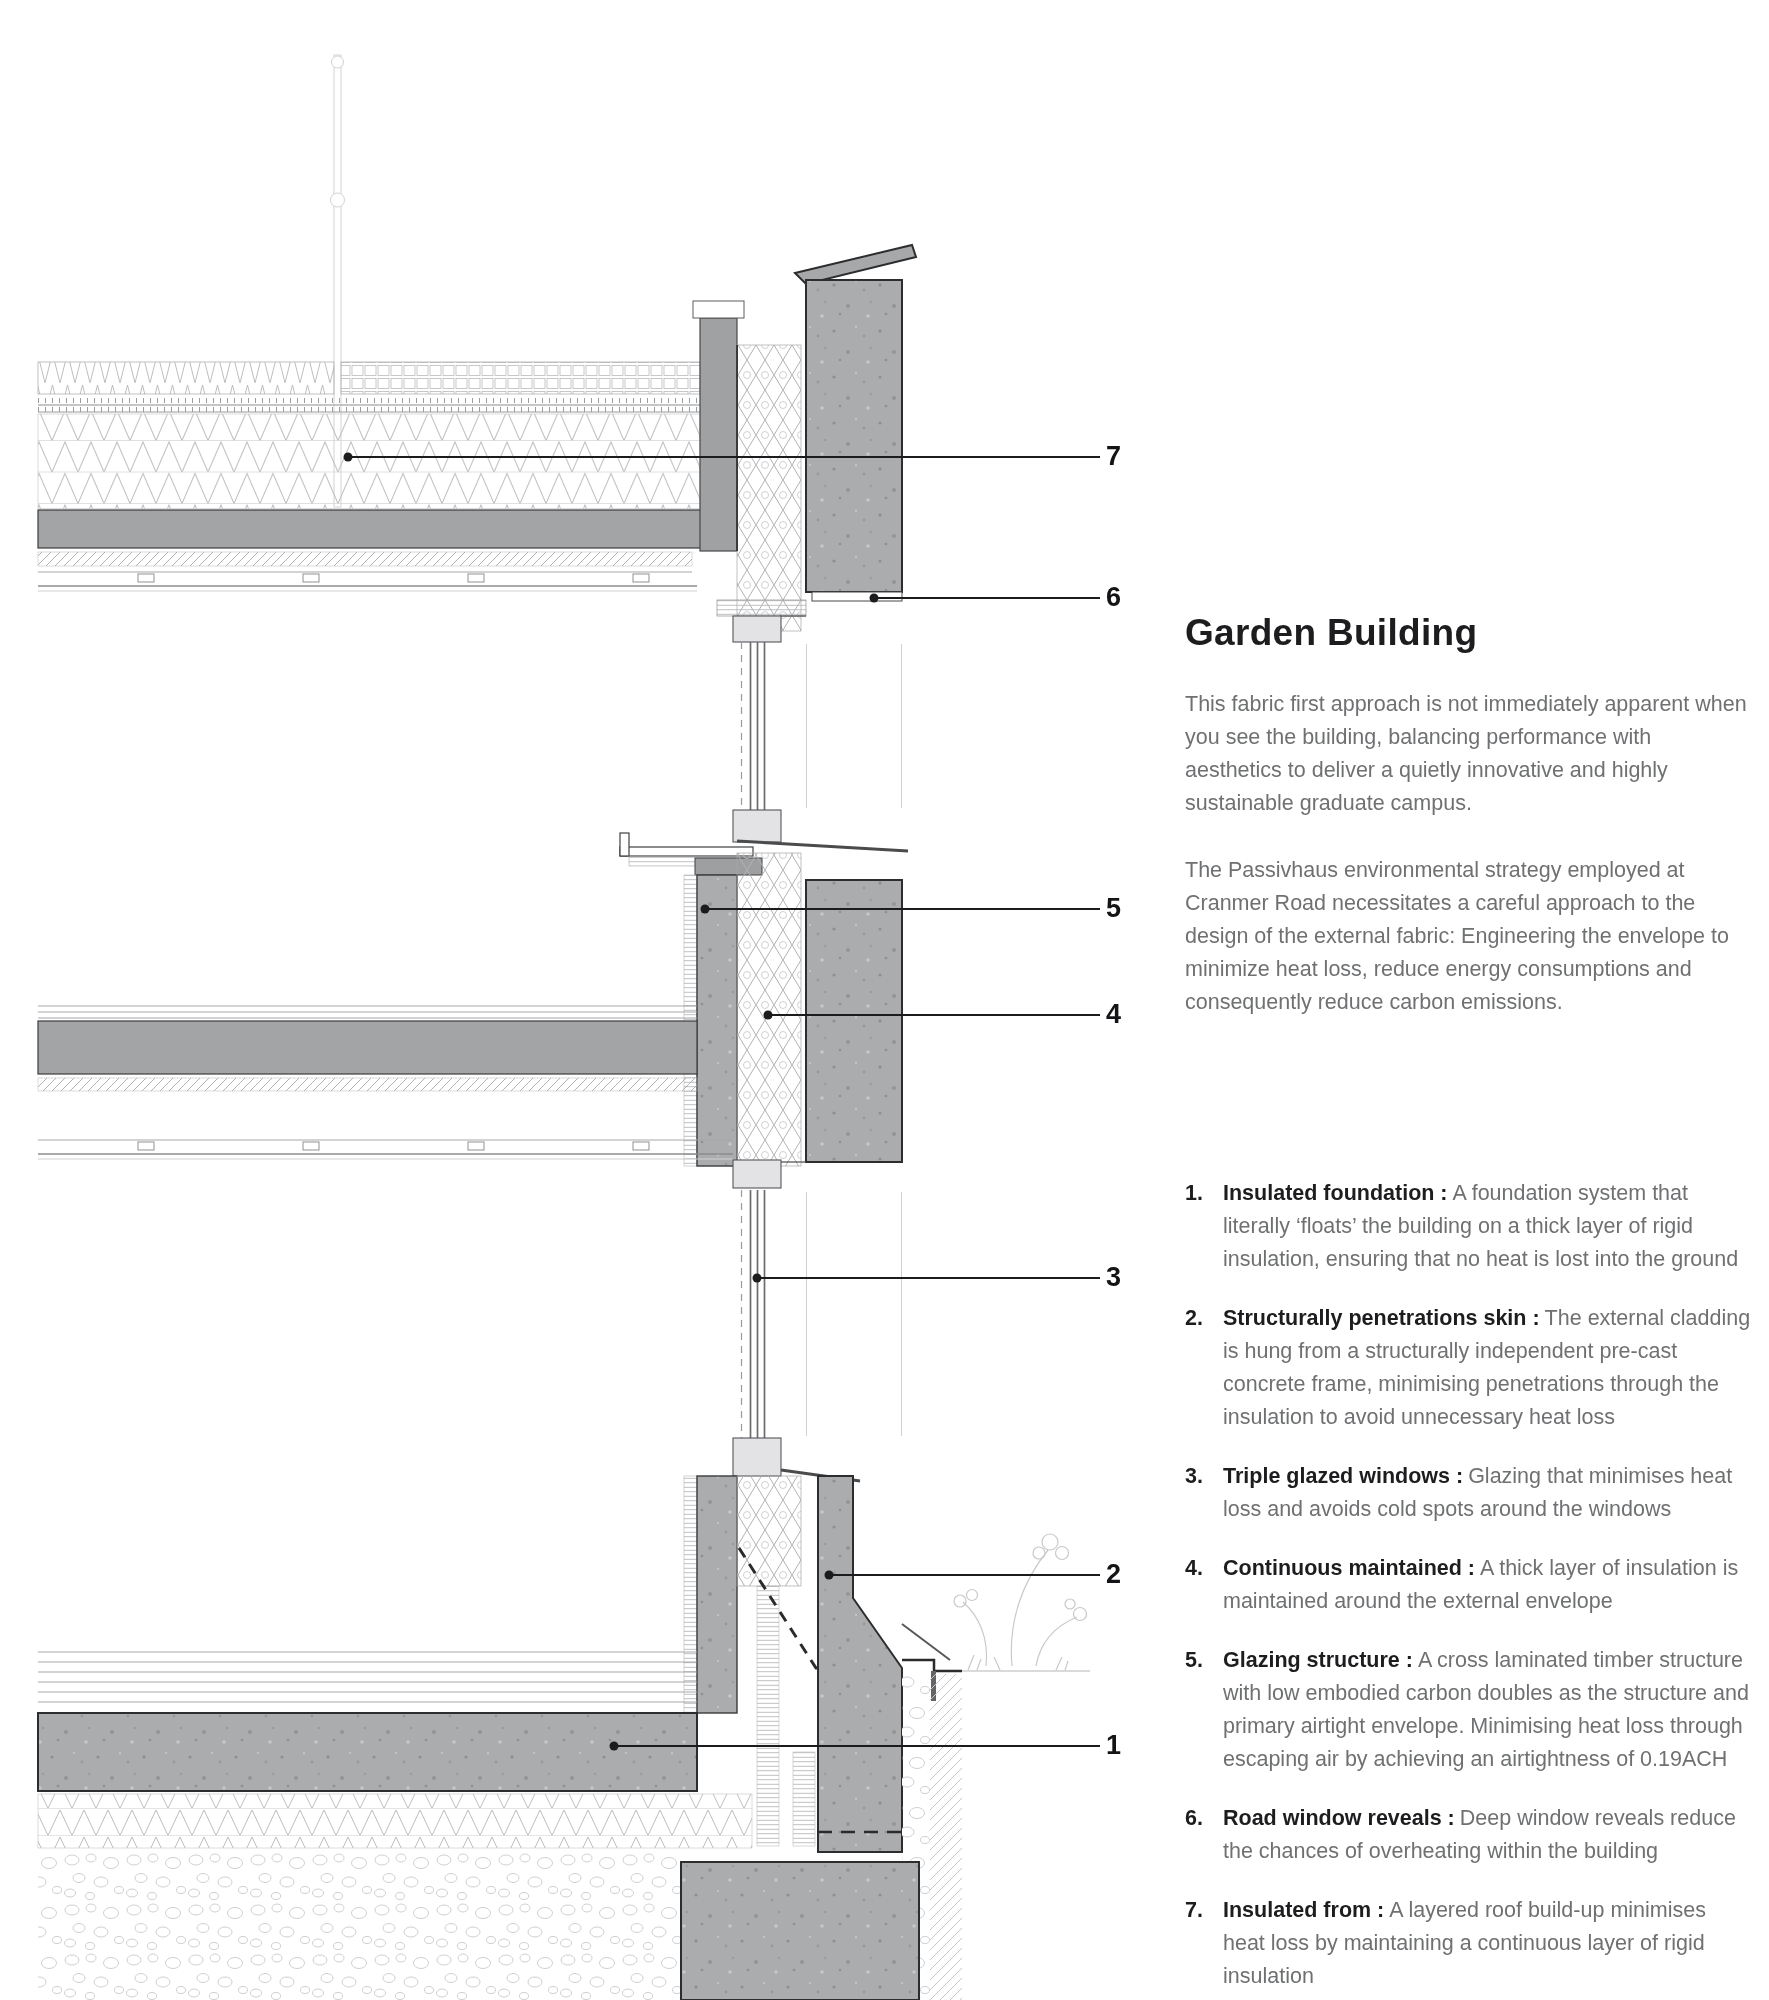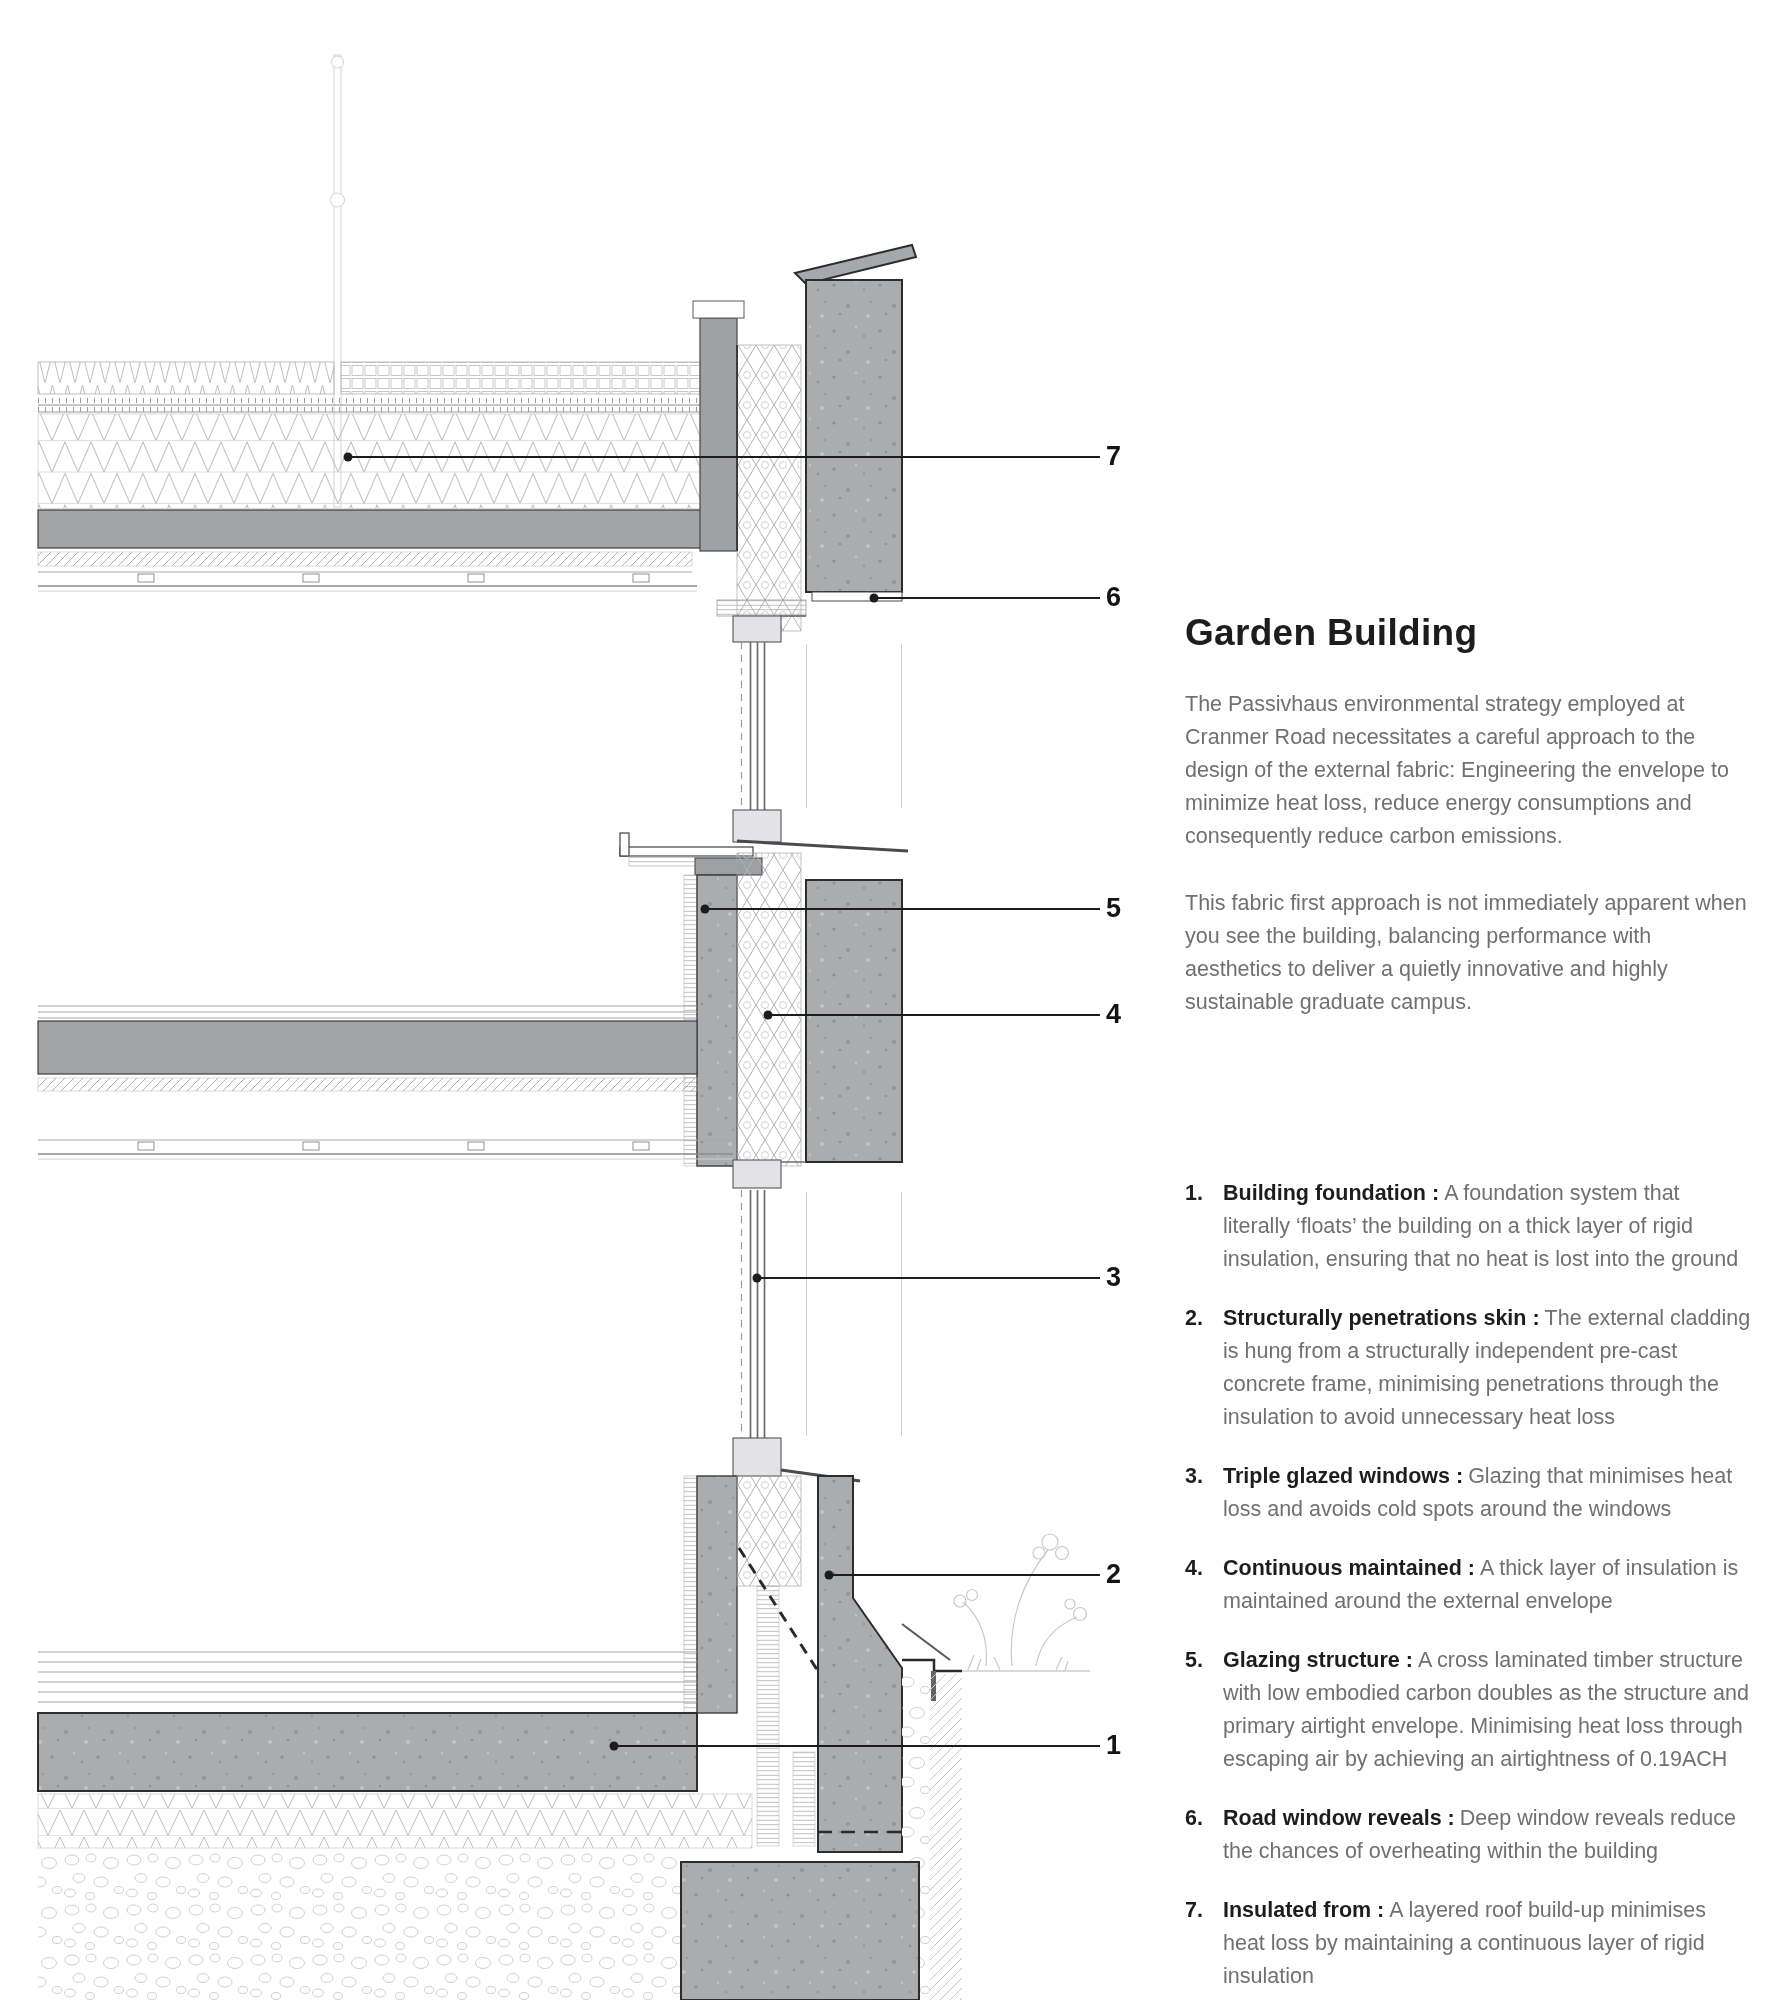--- a/index.html
+++ b/index.html
@@ -259,27 +259,27 @@
   <div class="callout" style="top:441px">7</div>
   <div class="callout" style="top:582px">6</div>
   <div class="callout" style="top:893px">5</div>
   <div class="callout" style="top:999px">4</div>
   <div class="callout" style="top:1262px">3</div>
   <div class="callout" style="top:1559px">2</div>
   <div class="callout" style="top:1730px">1</div>
 
   <div class="textcol">
     <h1>Garden Building</h1>
+    <p class="para">This fabric first approach is not immediately apparent when you see the building, balancing performance with aesthetics to deliver a quietly innovative and highly sustainable graduate campus.</p>
     <p class="para">The Passivhaus environmental strategy employed at Cranmer Road necessitates a careful approach to the design of the external fabric: Engineering the envelope to minimize heat loss, reduce energy consumptions and consequently reduce carbon emissions.</p>
-    <p class="para">This fabric first approach is not immediately apparent when you see the building, balancing performance with aesthetics to deliver a quietly innovative and highly sustainable graduate campus.</p>
 
     <div class="feature-list">
       <div class="feature">
         <div class="num">1.</div>
-        <p class="body"><b>Building foundation :</b><span>A foundation system that literally ‘floats’ the building on a thick layer of rigid insulation, ensuring that no heat is lost into the ground</span></p>
+        <p class="body"><b>Insulated foundation :</b><span>A foundation system that literally ‘floats’ the building on a thick layer of rigid insulation, ensuring that no heat is lost into the ground</span></p>
       </div>
       <div class="feature">
         <div class="num">2.</div>
         <p class="body"><b>Structurally penetrations skin :</b><span>The external cladding is hung from a structurally independent pre-cast concrete frame, minimising penetrations through the insulation to avoid unnecessary heat loss</span></p>
       </div>
       <div class="feature">
         <div class="num">3.</div>
         <p class="body"><b>Triple glazed windows :</b><span>Glazing that minimises heat loss and avoids cold spots around the windows</span></p>
       </div>
       <div class="feature">

